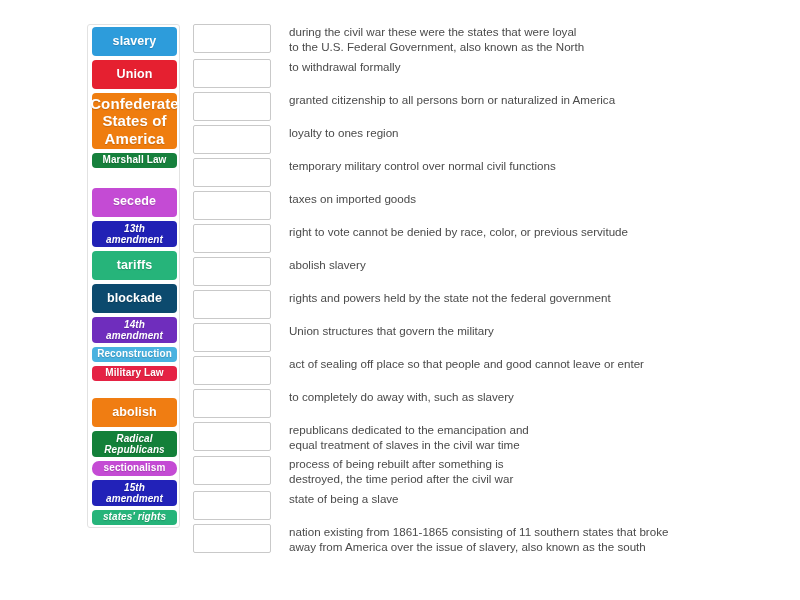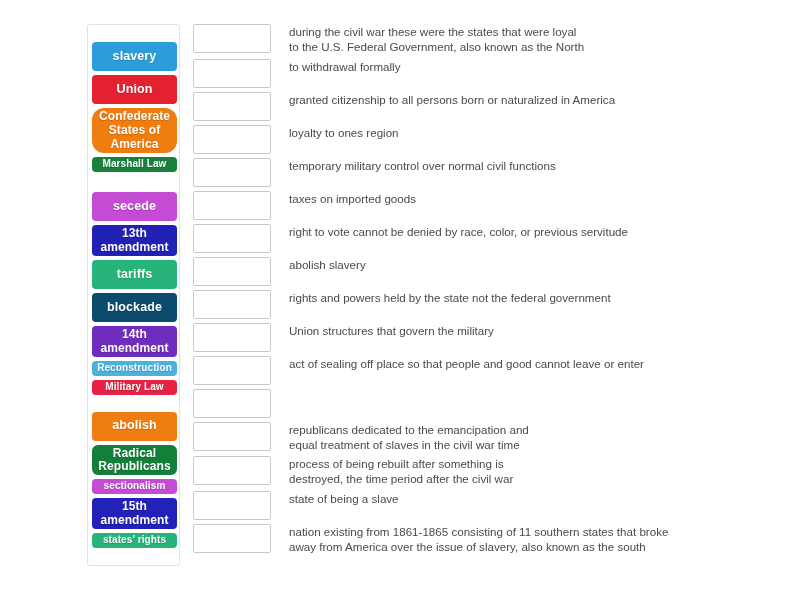--- a/index.html
+++ b/index.html
@@ -24,21 +24,21 @@
   
   .tiles-panel {
     position: absolute;
     left: 87px;
     top: 24px;
     width: 93px;
     box-sizing: border-box;
     background: #ffffff;
     border: 1px solid #e2e2e2;
     border-radius: 3px;
-    padding: 17px 4px;
+    padding: 2px 4px;
   }
 
   .tile {
     display: flex;
     align-items: center;
     justify-content: center;
     text-align: center;
     box-sizing: border-box;
     width: 85px;
     margin: 0 auto 4px auto;
@@ -48,23 +48,23 @@
     line-height: 1.08;
     letter-spacing: 0.1px;
     text-shadow: 0 1px 1px rgba(0,0,0,0.18);
     cursor: move;
     user-select: none;
     padding: 2px 3px;
   }
   .tile:last-child { margin-bottom: 0; }
 
   .tile.h1 { height: 29px; font-size: 12.5px; }
-  .tile.tiny { font-size: 12px; line-height: 1.15; border-radius: 12px; }
+  .tile.tiny { font-size: 15px; line-height: 1.15; }
   .tile.small { font-size: 10px; }
-  .tile.two-line { font-size: 12px; line-height: 1.12; }
+  .tile.two-line { font-size: 10px; line-height: 1.12; font-style: italic; }
 
   
   .rows {
     position: absolute;
     left: 193px;
     top: 24px;
     width: 600px;
   }
 
   .row {
@@ -107,24 +107,24 @@
       <div class="tile tiny" style="background: rgb(239, 125, 15);">Confederate<br>States of America</div>
       <div class="tile small" style="background: rgb(22, 128, 60);">Marshall Law</div>
       <div class="tile h1" style="background: rgb(196, 75, 212); margin-top: 20px;">secede</div>
       <div class="tile two-line" style="background: rgb(33, 33, 181);">13th<br>amendment</div>
       <div class="tile h1" style="background: rgb(38, 180, 122);">tariffs</div>
       <div class="tile h1" style="background: #0c4a6e;">blockade</div>
       <div class="tile two-line" style="background: rgb(111, 45, 189);">14th<br>amendment</div>
       <div class="tile small" style="background: rgb(73, 178, 224);">Reconstruction</div>
       <div class="tile small" style="background: rgb(229, 34, 68);">Military Law</div>
       <div class="tile h1" style="background: rgb(240, 125, 18); margin-top: 17px;">abolish</div>
-      <div class="tile two-line" style="background: rgb(19, 128, 57); border-radius: 6px;">Radical<br>Republicans</div>
-      <div class="tile small" style="background: rgb(196, 75, 212);">sectionalism</div>
+      <div class="tile two-line" style="background: rgb(19, 128, 57);">Radical<br>Republicans</div>
+      <div class="tile small" style="background: rgb(196, 75, 212); border-radius: 7px;">sectionalism</div>
       <div class="tile two-line" style="background: rgb(34, 34, 184);">15th<br>amendment</div>
-      <div class="tile small" style="background: rgb(38, 180, 122);">states' rights</div>
+      <div class="tile small" style="background: rgb(38, 180, 122); font-style: italic;">states' rights</div>
     </div>
 
   <div class="rows" id="rows-list">
       <div class="row tall">
         <div class="drop-box"></div>
         <div class="definition">
           <span class="ln">during the civil war these were the states that were loyal</span>
           <span class="ln">to the U.S. Federal Government, also known as the North</span>
         </div>
       </div>
@@ -183,20 +183,23 @@
         </div>
       </div>
       <div class="row">
         <div class="drop-box"></div>
         <div class="definition">
           <span class="ln">act of sealing off place so that people and good cannot leave or enter</span>
         </div>
       </div>
       <div class="row">
         <div class="drop-box"></div>
+        <div class="definition">
+          <span class="ln">to completely do away with, such as slavery</span>
+        </div>
       </div>
       <div class="row tall">
         <div class="drop-box"></div>
         <div class="definition">
           <span class="ln">republicans dedicated to the emancipation and</span>
           <span class="ln">equal treatment of slaves in the civil war time</span>
         </div>
       </div>
       <div class="row tall">
         <div class="drop-box"></div>

